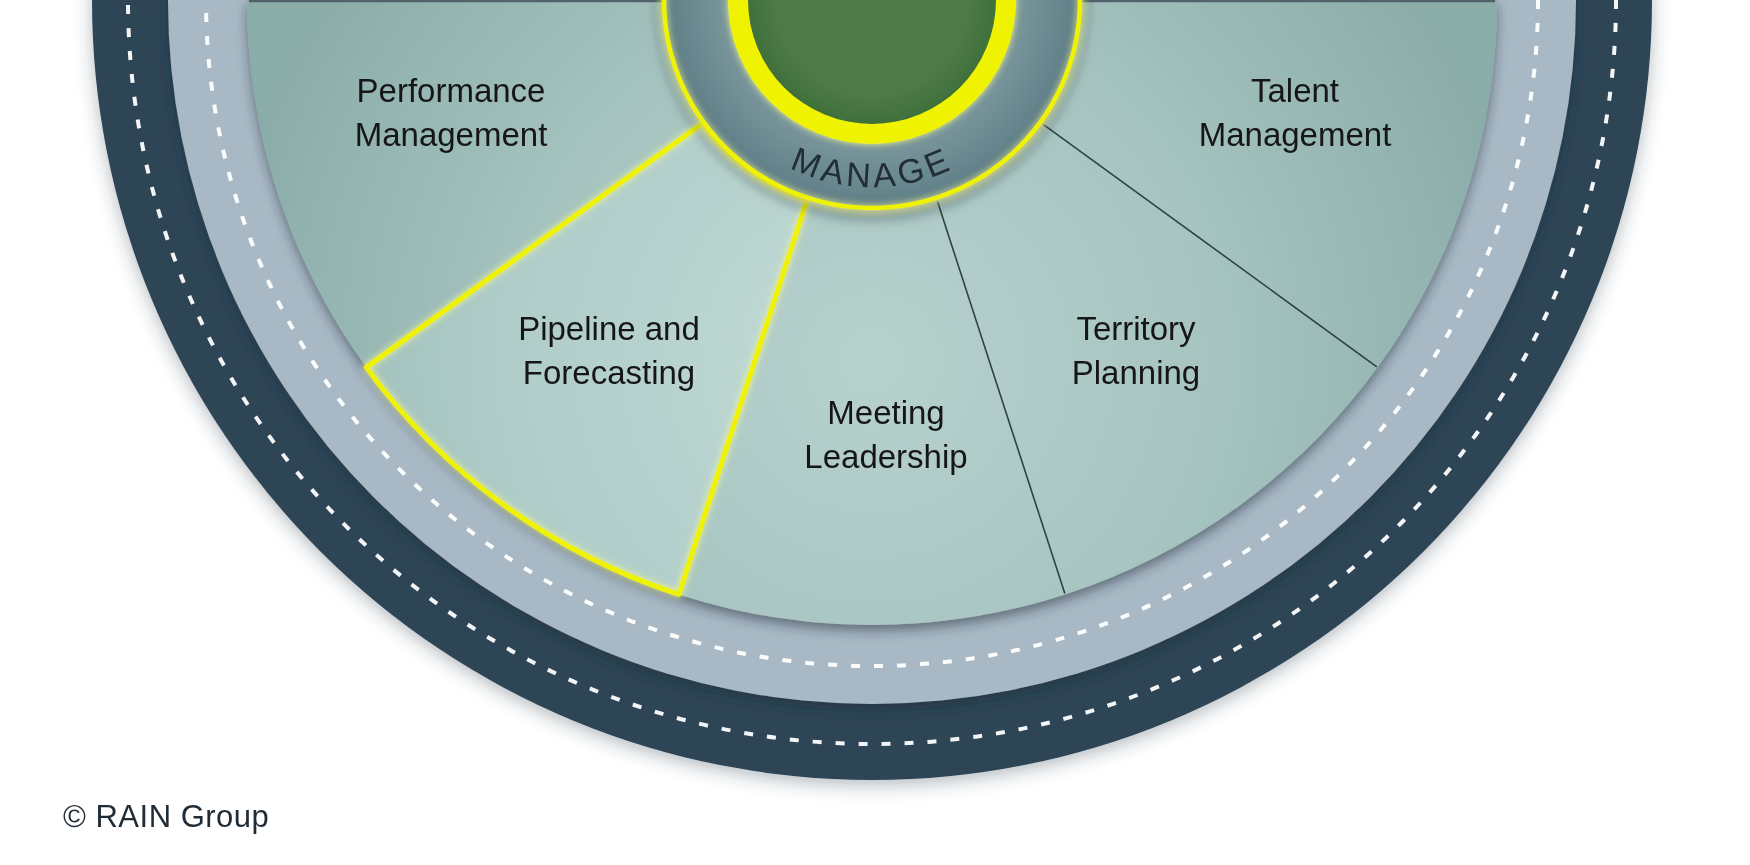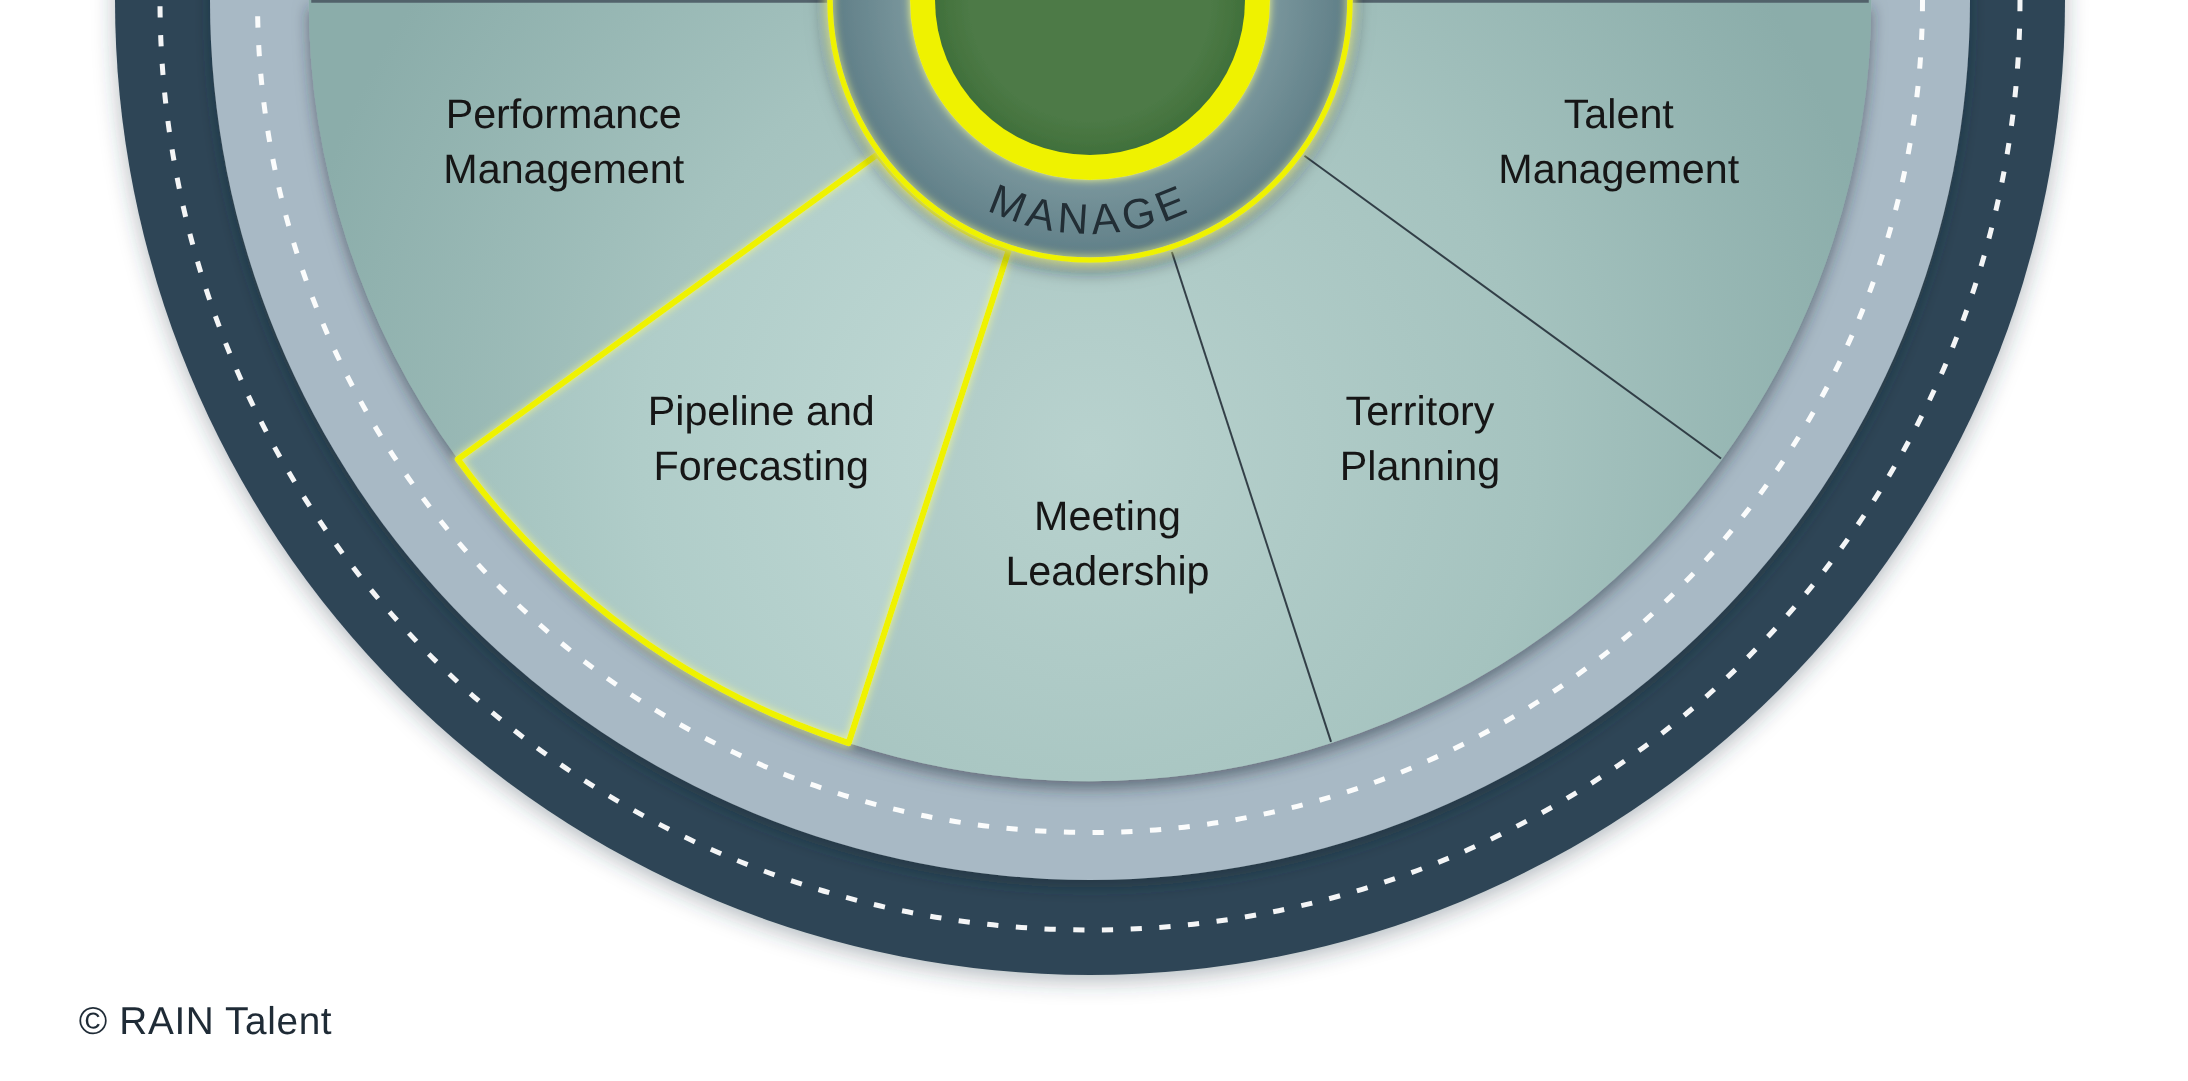--- a/index.html
+++ b/index.html
@@ -80,14 +80,14 @@
       <text x="1295" text-anchor="middle" font-size="33" fill="#161616" font-family="&quot;Liberation Sans&quot;, sans-serif"><tspan x="1295" y="102">Talent</tspan><tspan x="1295" y="146">Management</tspan></text>
       <g filter="url(#fCenter)">
         <circle cx="872" cy="0" r="210" fill="url(#gSlate)"></circle>
         <circle cx="872" cy="0" r="208" fill="none" stroke="#eff203" stroke-width="4.5" filter="url(#fGlow)"></circle>
         <path id="manage-arc" d="M 710.05 93.50 A 187 187 0 0 0 1033.95 93.50" fill="none"></path>
         <text font-size="34" letter-spacing="4" font-weight="500" fill="#222d35" text-anchor="middle" font-family="&quot;Liberation Sans&quot;, sans-serif"><textPath startOffset="50%" href="#manage-arc" xlink:href="#manage-arc">MANAGE</textPath></text>
         <circle cx="872" cy="0" r="144" fill="#eff203" filter="url(#fGlow)"></circle>
         <circle cx="872" cy="0" r="124" fill="url(#gGreen)"></circle>
       </g>
     </svg>
-  <div class="copyright">© RAIN Talent</div>
+  <div class="copyright">© RAIN Group</div>
 </div>
 
 </body></html>

